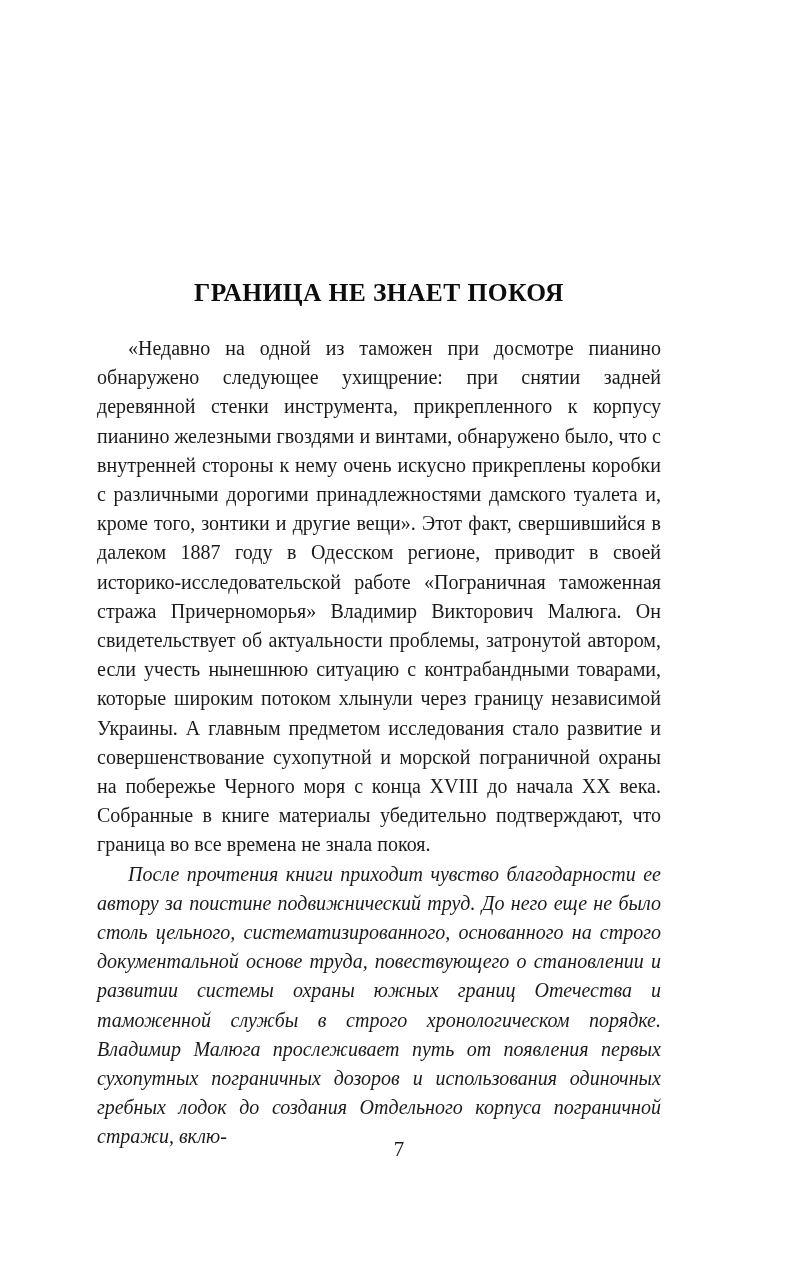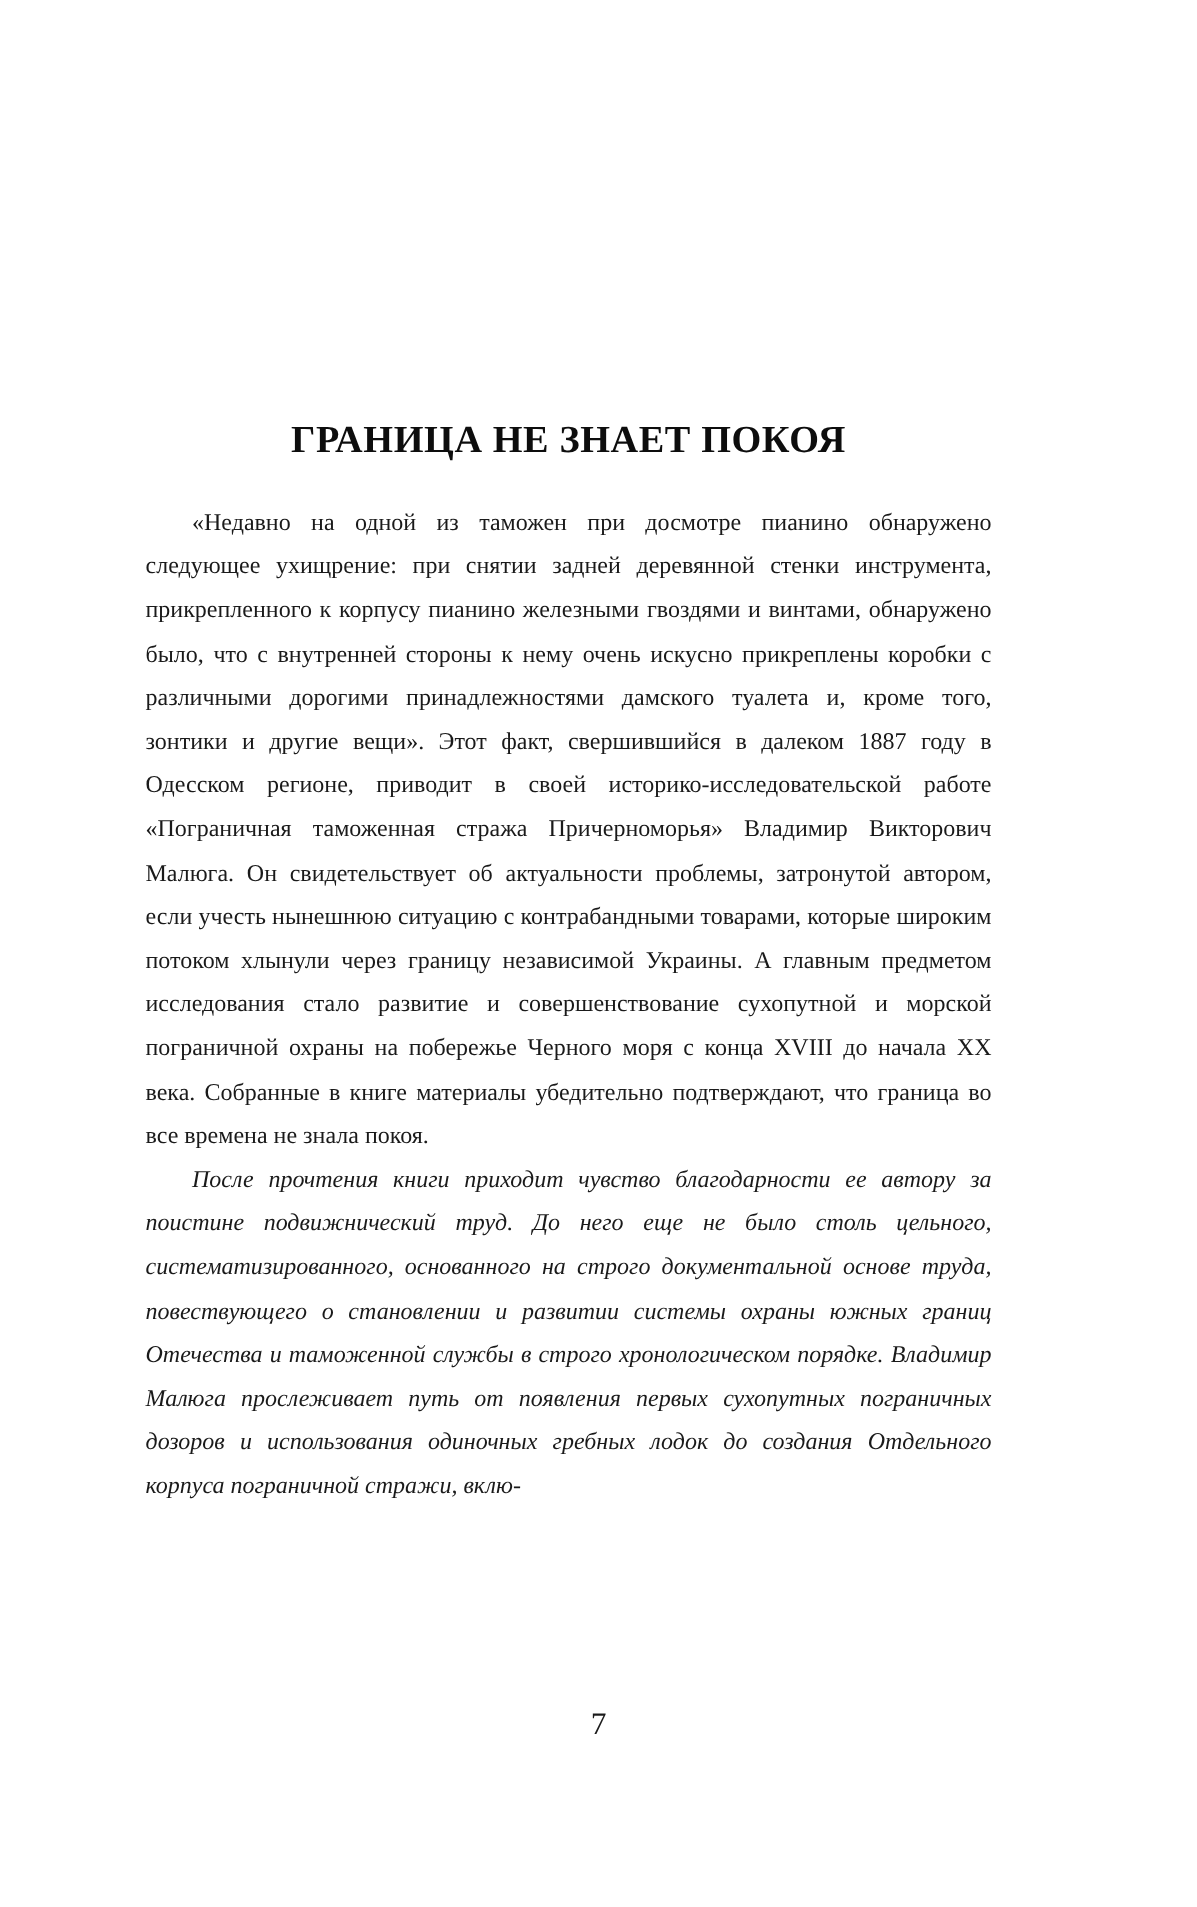--- a/index.html
+++ b/index.html
@@ -39,21 +39,21 @@
     font-size: 25.5px;
     line-height: 30px;
     letter-spacing: 0.4px;
     text-align: center;
     margin: 0 0 26px 0;
     color: #0d0d0d;
     white-space: nowrap;
   }
 
   .body-copy {
-    font-size: 16px;
+    font-size: 20px;
     line-height: 29.2px;
     text-align: justify;
     text-justify: inter-word;
     hyphens: manual;
     -webkit-hyphens: manual;
     margin: 0;
     color: #1a1a1a;
   }
 
   .body-copy + .body-copy {

